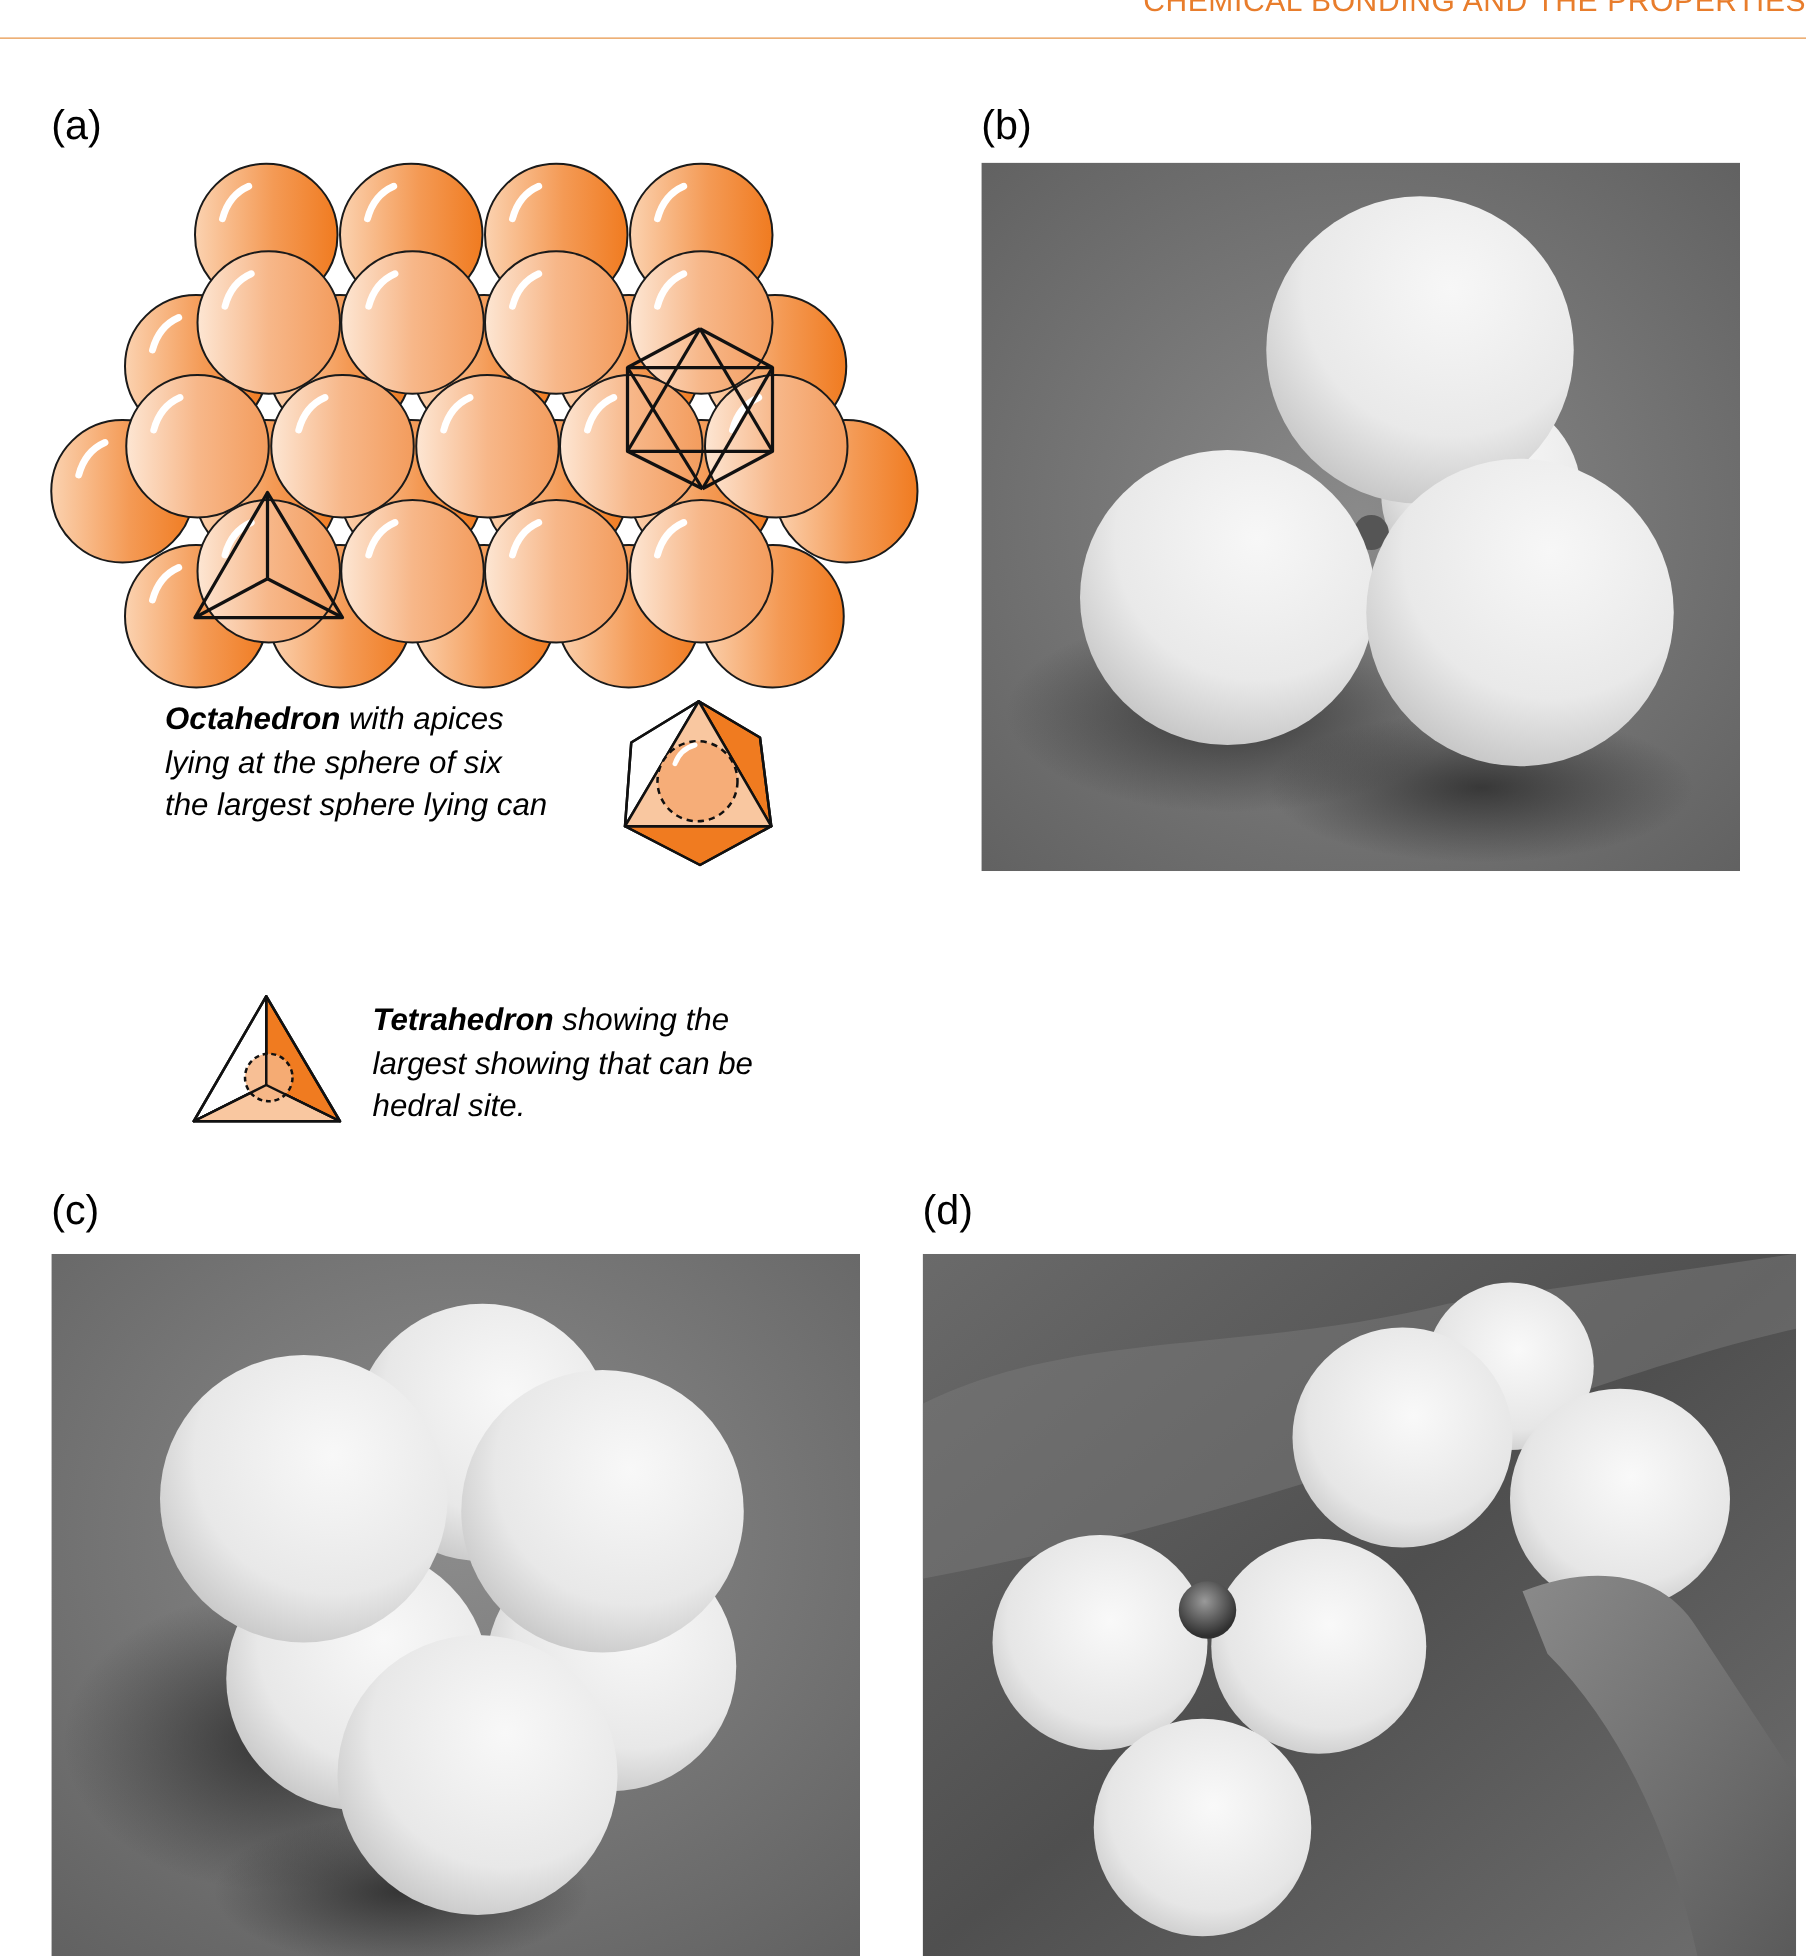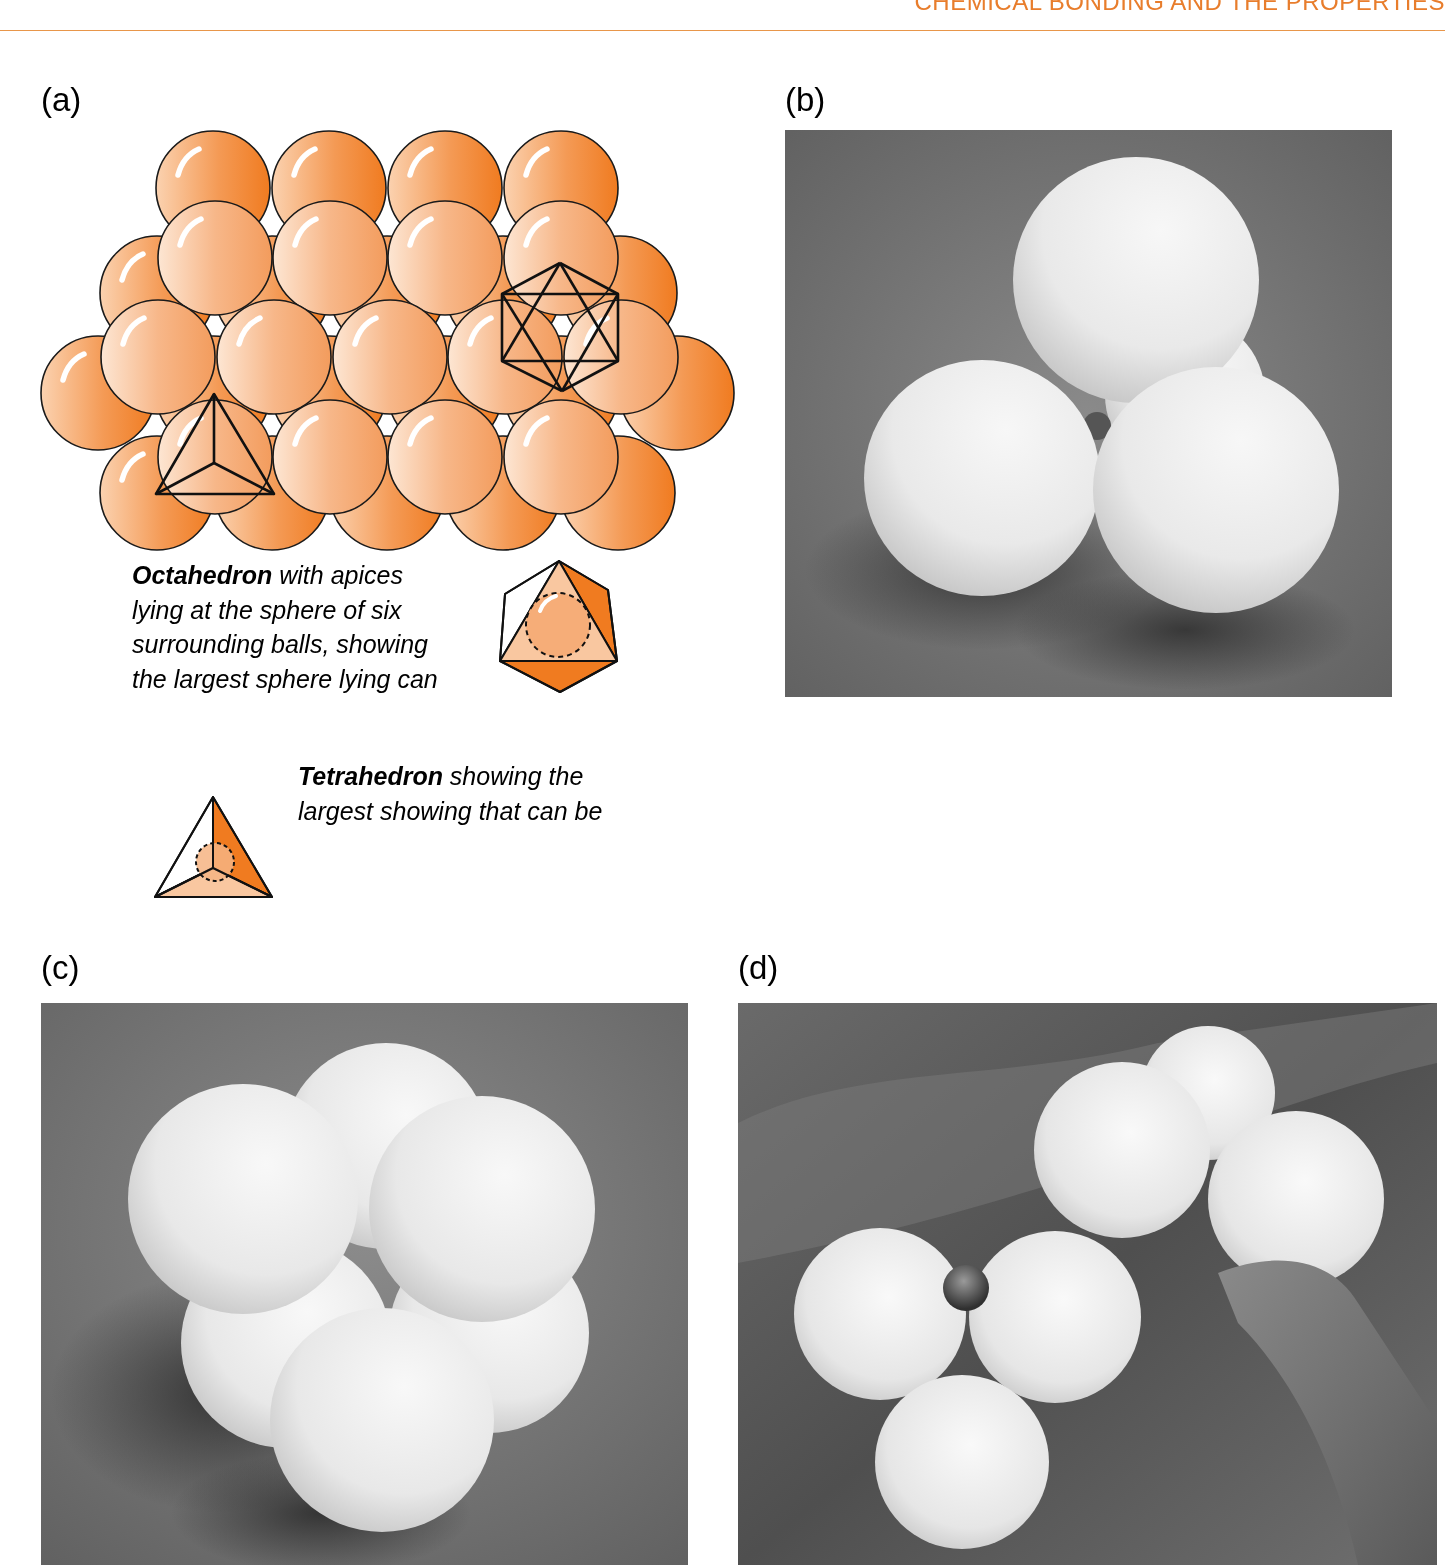--- a/index.html
+++ b/index.html
@@ -148,26 +148,26 @@
     <polygon points="213,797 155,897 272,897" fill="none"></polygon>
     <line x1="213" y1="797" x2="213" y2="868"></line>
     <line x1="213" y1="868" x2="155" y2="897"></line>
     <line x1="213" y1="868" x2="272" y2="897"></line>
   </g>
 </svg>
 
 <div class="caption" style="left:132px; top:558px; width:360px;">
   <div><b>Octahedron</b><span> with apices</span></div>
   <div>lying at the sphere of six</div>
-  <div>surrounding balls, showing</div>
   <div>the largest sphere lying can</div>
 </div>
-<div class="caption" style="left:298px; top:759px; width:360px;">
+<div class="caption" style="left:298px; top:799px; width:360px;">
   <div><b>Tetrahedron</b><span> showing the</span></div>
   <div>largest showing that can be</div>
+  <div>hedral site.</div>
 </div>
 
 <div class="photo" style="left:785px; top:130px; width:607px; height:567px;">
   <svg width="607" height="567" viewBox="0 0 607 567">
     <defs>
       <radialGradient id="pb" cx="0.5" cy="0.5" r="0.75">
           <stop offset="0" stop-color="#8a8a8a"></stop>
           <stop offset="1" stop-color="#5f5f5f"></stop>
         </radialGradient>
       <radialGradient id="ball" cx="0.6" cy="0.3" r="0.8">

